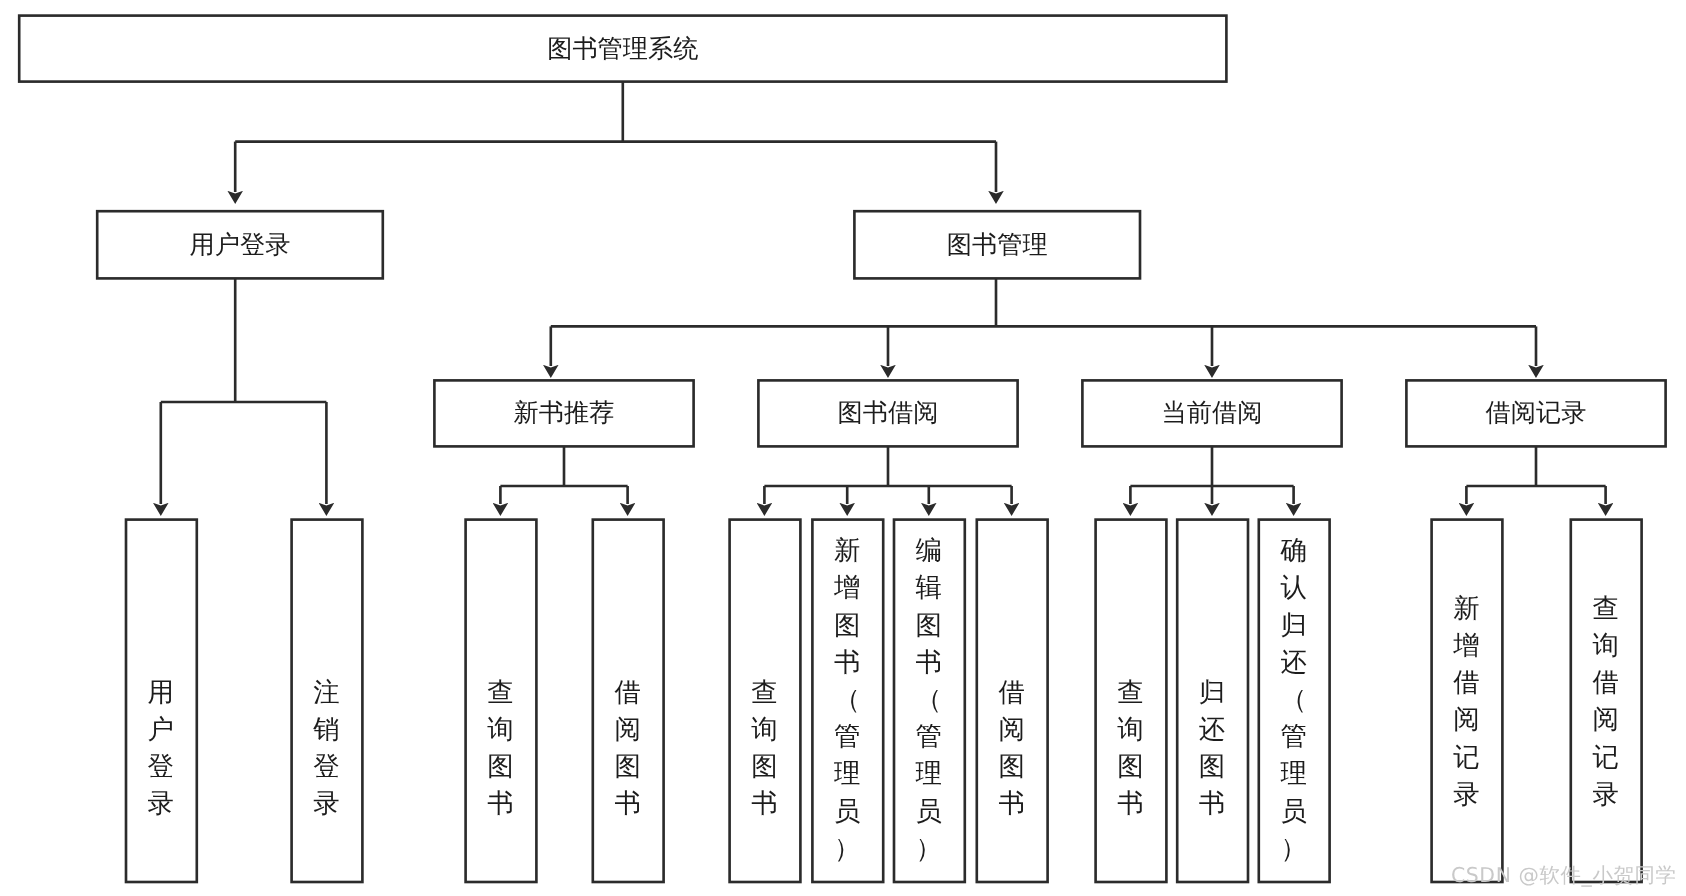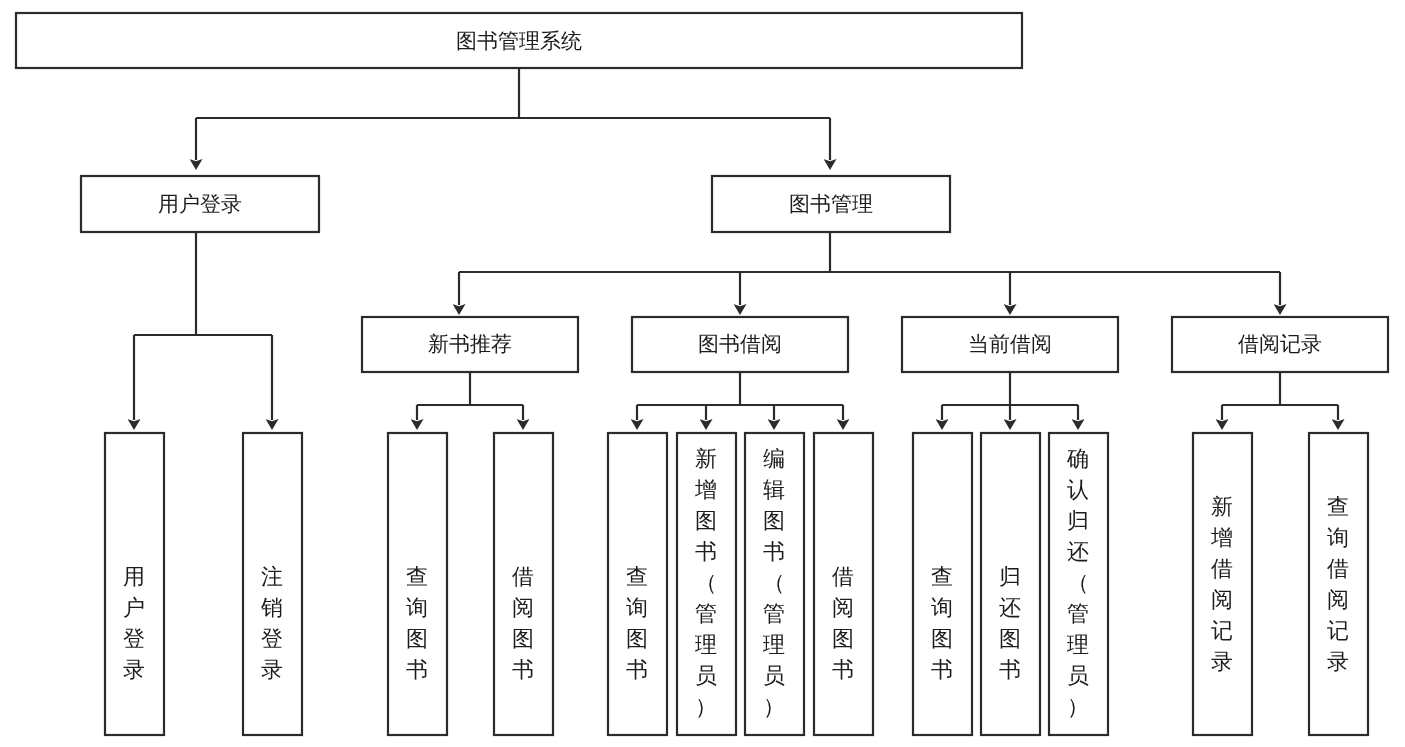--- a/index.html
+++ b/index.html
@@ -222,13 +222,14 @@
         <text class="node-label-v" x="1222" y="514"><tspan x="1222" y="514">新</tspan><tspan x="1222" y="545">增</tspan><tspan x="1222" y="576">借</tspan><tspan x="1222" y="607">阅</tspan><tspan x="1222" y="638">记</tspan><tspan x="1222" y="669">录</tspan></text>
       </g>
 
       <g>
         <rect class="node-box" x="1309" y="433" width="59" height="302"></rect>
         <text class="node-label-v" x="1338" y="514"><tspan x="1338" y="514">查</tspan><tspan x="1338" y="545">询</tspan><tspan x="1338" y="576">借</tspan><tspan x="1338" y="607">阅</tspan><tspan x="1338" y="638">记</tspan><tspan x="1338" y="669">录</tspan></text>
       </g>
     </g>
   </svg>
 
+  <div class="watermark-text">CSDN @软件_小贺同学</div>
 </div>
 
 </body></html>

